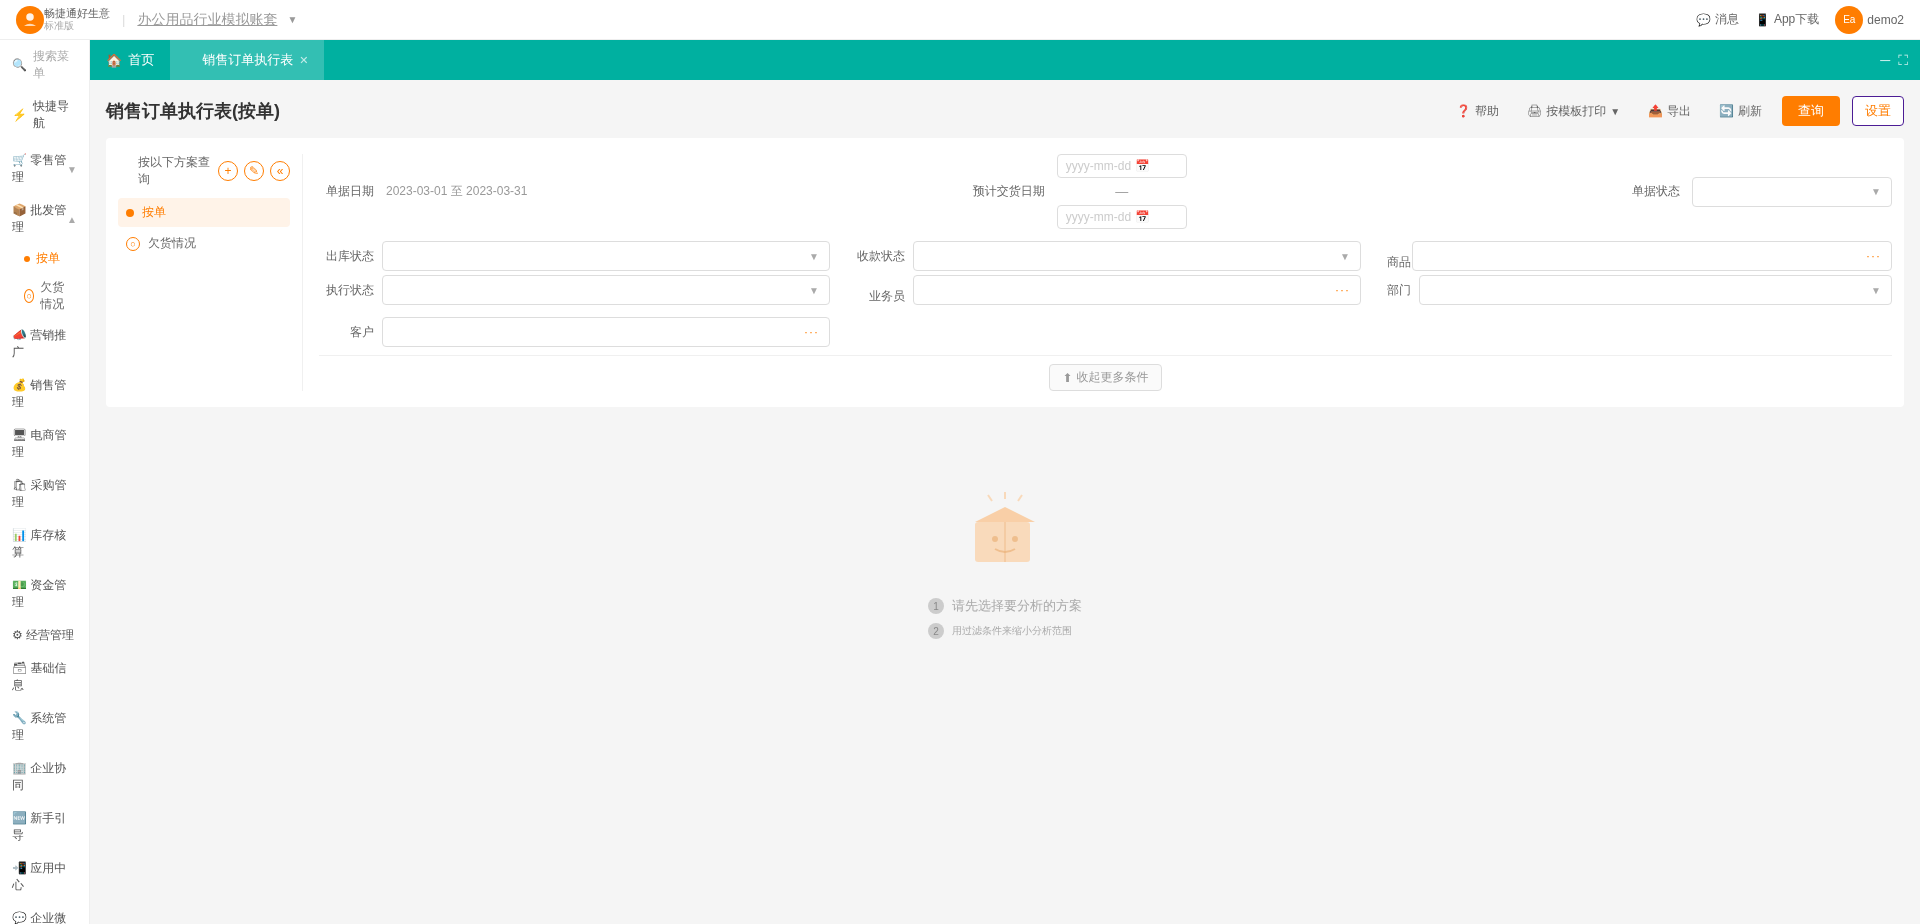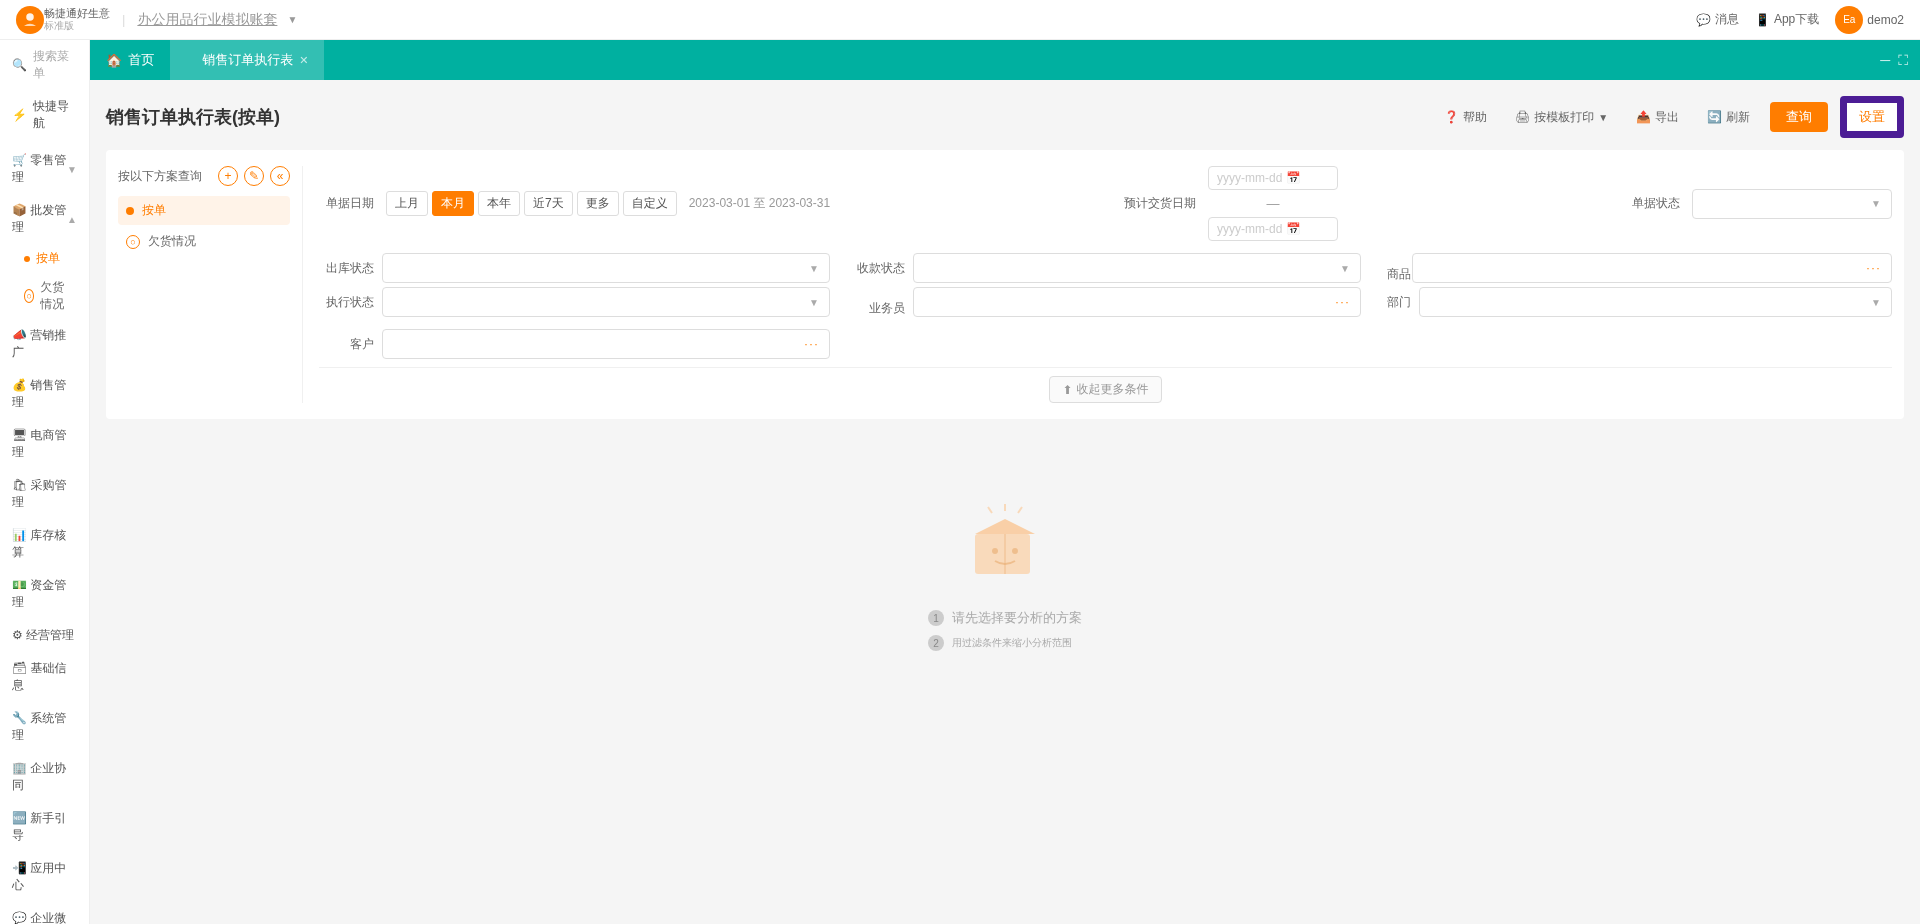--- a/index.html
+++ b/index.html
@@ -183,21 +183,21 @@
       background: #ff7d00;
       color: #fff;
       border: none;
       padding: 6px 16px;
       border-radius: 4px;
       font-size: 13px;
     }
     .page-action-btn.secondary {
       background: #fff;
       color: #ff7d00;
-      border: 7px solid #4c1d95;
+      border: 1px solid #4c1d95;
       padding: 5px 12px;
       border-radius: 4px;
       font-size: 13px;
     }
     .collapse-btn {
       display: flex;
       align-items: center;
       gap: 4px;
       font-size: 12px;
       color: #999;
@@ -415,49 +415,41 @@
           </div>
           <button class="page-action-btn primary">查询</button>
           <button class="page-action-btn secondary">设置</button>
         </div>
       </div>
 
       <div style="display:flex; gap:0; background:#fff; border-radius:4px; padding:16px 12px;">
 
         <div style="width:185px; flex-shrink:0; border-right:1px solid #f0f0f0; padding-right:12px; margin-right:16px;">
           <div style="display:flex; align-items:center; justify-content:space-between; margin-bottom:10px;">
-            <span style="font-size:12px; color:#666;">按以下方案查询</span>
+            <span style="font-size:12px; color:#666;margin-left:20px;">按以下方案查询</span>
             <div style="display:flex; gap:6px;">
               <div class="scheme-btn">+</div>
               <div class="scheme-btn">✎</div>
               <div class="scheme-btn">«</div>
             </div>
           </div>
           <div style="display:flex; align-items:center; gap:8px; padding:6px 8px; background:#fff3e8; border-radius:4px; cursor:pointer;">
             <div style="width:8px;height:8px;border-radius:50%;background:#ff7d00;"></div>
             <span style="font-size:12px; color:#ff7d00;">按单</span>
           </div>
           <div style="display:flex; align-items:center; gap:8px; padding:6px 8px; cursor:pointer; margin-top:2px;">
             <div style="width:14px;height:14px;border-radius:50%;border:1px solid #ff7d00;display:flex;align-items:center;justify-content:center;font-size:9px;color:#ff7d00;">○</div>
             <span style="font-size:12px; color:#666;">欠货情况</span>
           </div>
         </div>
 
         <div style="flex:1;">
 
           <div style="display:flex; align-items:center; gap:12px; margin-bottom:12px;">
             <span style="font-size:12px;color:#666;min-width:55px;text-align:right;">单据日期</span>
-            <div style="display:flex;align-items:center;gap:4px;">
-              <button style="padding:3px 8px;border:1px solid #ddd;border-radius:3px;font-size:12px;cursor:pointer;color:#555;background:#fff;">上月</button>
-              <button style="padding:3px 8px;border:1px solid #ff7d00;border-radius:3px;font-size:12px;cursor:pointer;background:#ff7d00;color:#fff;">本月</button>
-              <button style="padding:3px 8px;border:1px solid #ddd;border-radius:3px;font-size:12px;cursor:pointer;color:#555;background:#fff;">本年</button>
-              <button style="padding:3px 8px;border:1px solid #ddd;border-radius:3px;font-size:12px;cursor:pointer;color:#555;background:#fff;">近7天</button>
-              <button style="padding:3px 8px;border:1px solid #ddd;border-radius:3px;font-size:12px;cursor:pointer;color:#555;background:#fff;">更多</button>
-              <button style="padding:3px 8px;border:1px solid #ddd;border-radius:3px;font-size:12px;cursor:pointer;color:#555;background:#fff;">自定义</button>
-            </div>
             <span style="font-size:12px;color:#999;">2023-03-01 至 2023-03-31</span>
 
             <div style="flex:1;"></div>
 
             <span style="font-size:12px;color:#666;white-space:nowrap;">预计交货日期</span>
             <div style="display:flex;align-items:center;gap:6px;flex-direction:column;">
               <div style="border:1px solid #ddd;border-radius:4px;padding:4px 8px;font-size:12px;color:#ccc;display:flex;align-items:center;gap:4px;min-width:130px;cursor:pointer;">
                 <span>yyyy-mm-dd</span>
                 <span style="color:#ccc;">📅</span>
               </div>

